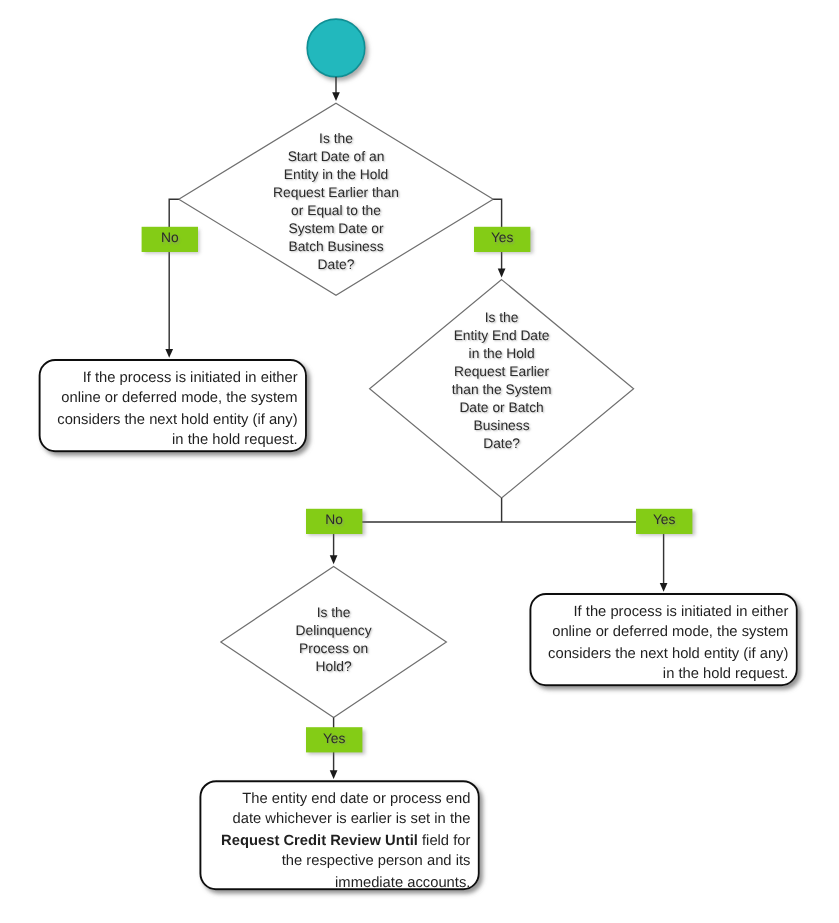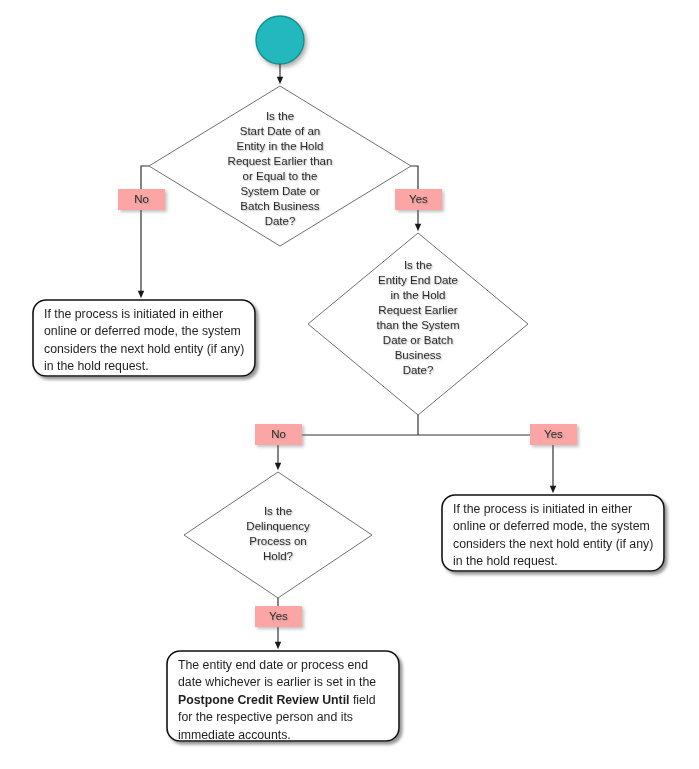--- a/index.html
+++ b/index.html
@@ -37,29 +37,29 @@
   }
   .diamond-label {
     font-size: 11.5px;
   }
   .box-text {
     position: absolute;
     font-family: "Liberation Sans", sans-serif;
     color: #1f1f1f;
     font-size: 12.3px;
     line-height: 1.42;
-    text-align: left;
+    text-align: right;
   }
   .box-text b { font-weight: bold; }
   .edge-label {
     position: absolute;
     font-family: "Liberation Sans", sans-serif;
     font-size: 11.5px;
     color: #2b2b2b;
-    background: #fca5a5;
+    background: #84cc16;
     text-align: center;
     line-height: 21px;
     height: 21px;
     box-shadow: 2px 2px 3px rgba(120,120,120,0.45);
     text-shadow: 1px 1px 1.2px rgba(140,140,140,0.5);
   }
 </style>
 </head>
 <body>
 
@@ -138,15 +138,15 @@
   <div class="edge-label" style="left:255px; top:424px; width:47px;">No</div>
 
   <div class="edge-label" style="left:530px; top:424px; width:47px;">Yes</div>
 
   <div class="edge-label" style="left:255px; top:606px; width:47px;">Yes</div>
 
   <div class="box-text" style="left:44px; top:306px; width:204px;">If the process is initiated in either online or deferred mode, the system considers the next hold entity (if any) in the hold request.</div>
 
   <div class="box-text" style="left:453px; top:501px; width:204px;">If the process is initiated in either online or deferred mode, the system considers the next hold entity (if any) in the hold request.</div>
 
-  <div class="box-text" style="left:178px; top:657px; width:214px;"><span>The entity end date or process end date whichever is earlier is set in the </span><b>Postpone Credit Review Until</b><span> field for the respective person and its immediate accounts.</span></div>
+  <div class="box-text" style="left:178px; top:657px; width:214px;"><span>The entity end date or process end date whichever is earlier is set in the </span><b>Request Credit Review Until</b><span> field for the respective person and its immediate accounts.</span></div>
 
 </div>
 
 </body></html>

